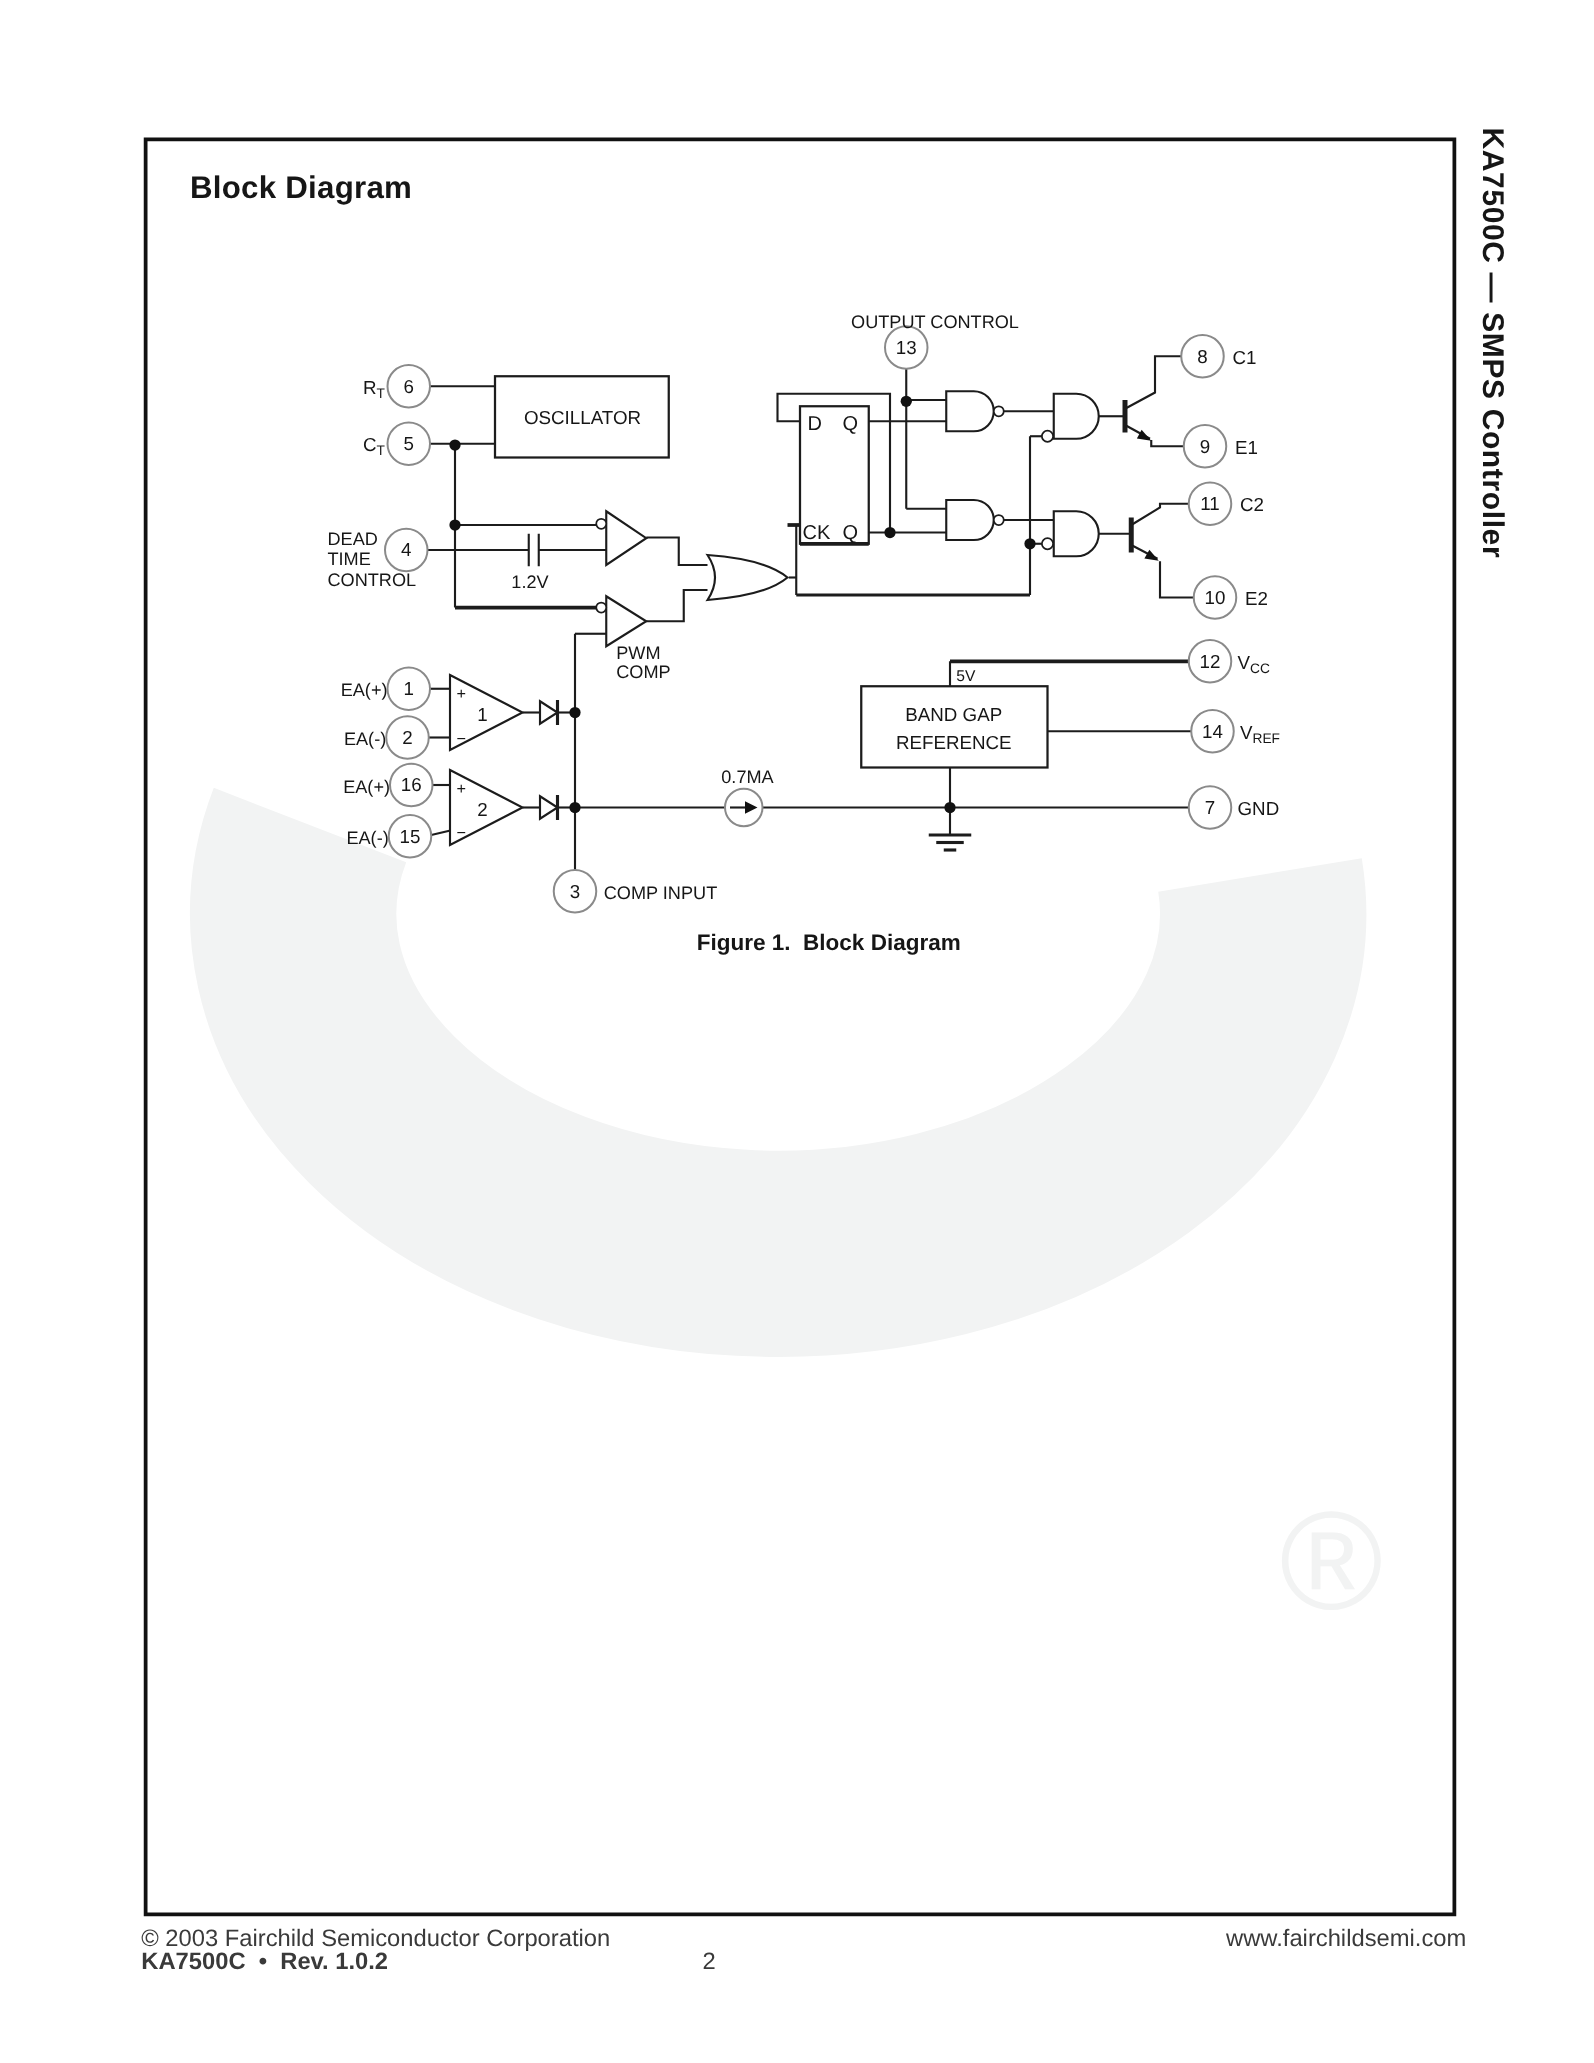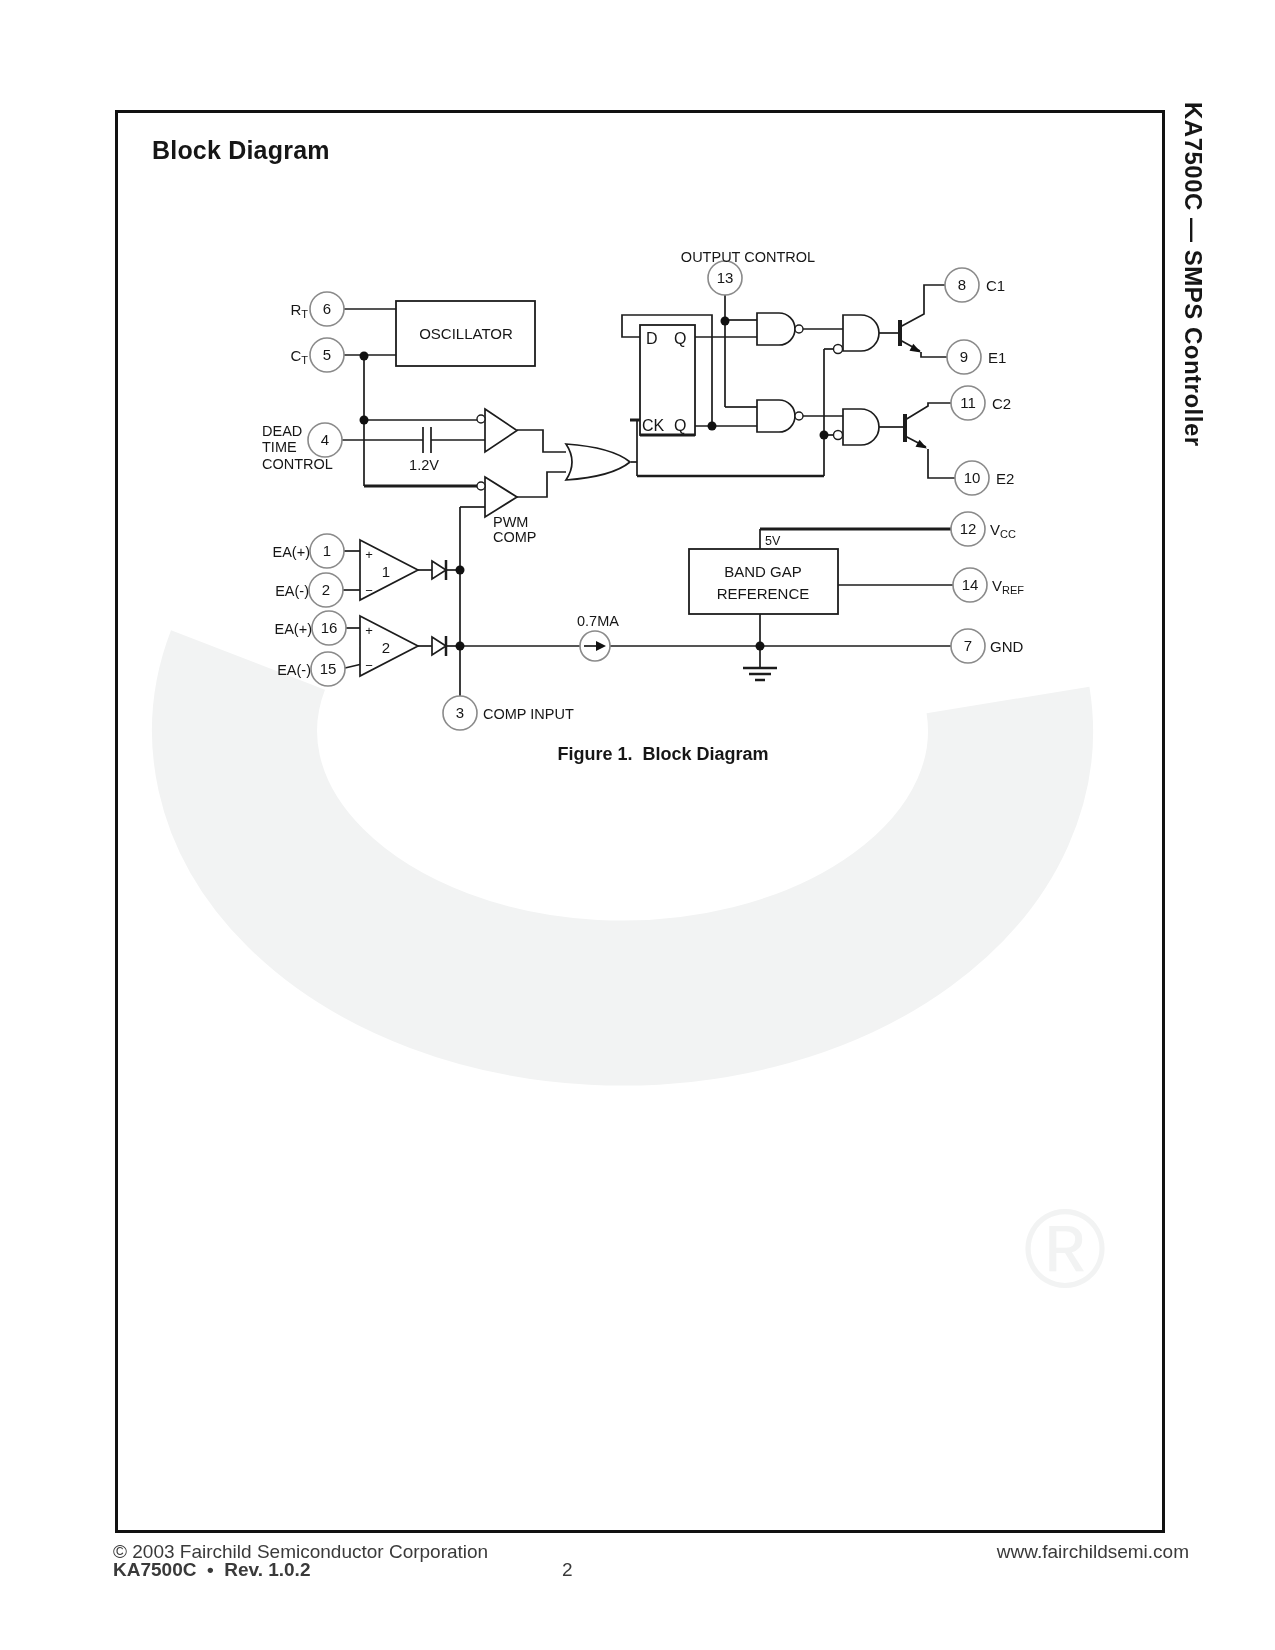--- a/index.html
+++ b/index.html
@@ -7,21 +7,21 @@
         font-family:"Liberation Sans",sans-serif;color:#161616;}
   .abs{position:absolute;}
   .heading{left:152px;top:136px;font-size:25px;font-weight:bold;letter-spacing:.2px;}
   .side-title{left:1179px;top:102px;font-size:24px;font-weight:bold;
               writing-mode:vertical-rl;letter-spacing:.5px;}
   .caption{left:663px;top:744px;transform:translateX(-50%);font-size:18px;font-weight:bold;white-space:pre;}
   .footer{font-size:19px;color:#3a3a3a;white-space:pre;}
   .f-copy{left:113px;top:1541px;}
   .f-rev{left:113px;top:1559px;font-weight:bold;}
   .f-page{left:562px;top:1559px;}
-  .f-web{right:86px;top:1541px;}
+  .f-web{right:102px;top:1541px;}
   svg{position:absolute;left:0;top:0;}
   svg text{font-family:"Liberation Sans",sans-serif;fill:#161616;font-size:15px;}
   .w{stroke:#1c1c1c;stroke-width:1.7;fill:none;stroke-linecap:butt;}
   .w25{stroke-width:2.5;}
   .w3{stroke-width:3;}
   .w4{stroke-width:4;}
   .shape{fill:#ffffff;stroke:#1c1c1c;stroke-width:1.7;}
   .boxln{fill:none;stroke:#1c1c1c;stroke-width:1.8;}
   .pinc{fill:#ffffff;stroke:#8a8a8a;stroke-width:1.6;}
   .bub{fill:#ffffff;stroke:#1c1c1c;stroke-width:1.4;}

